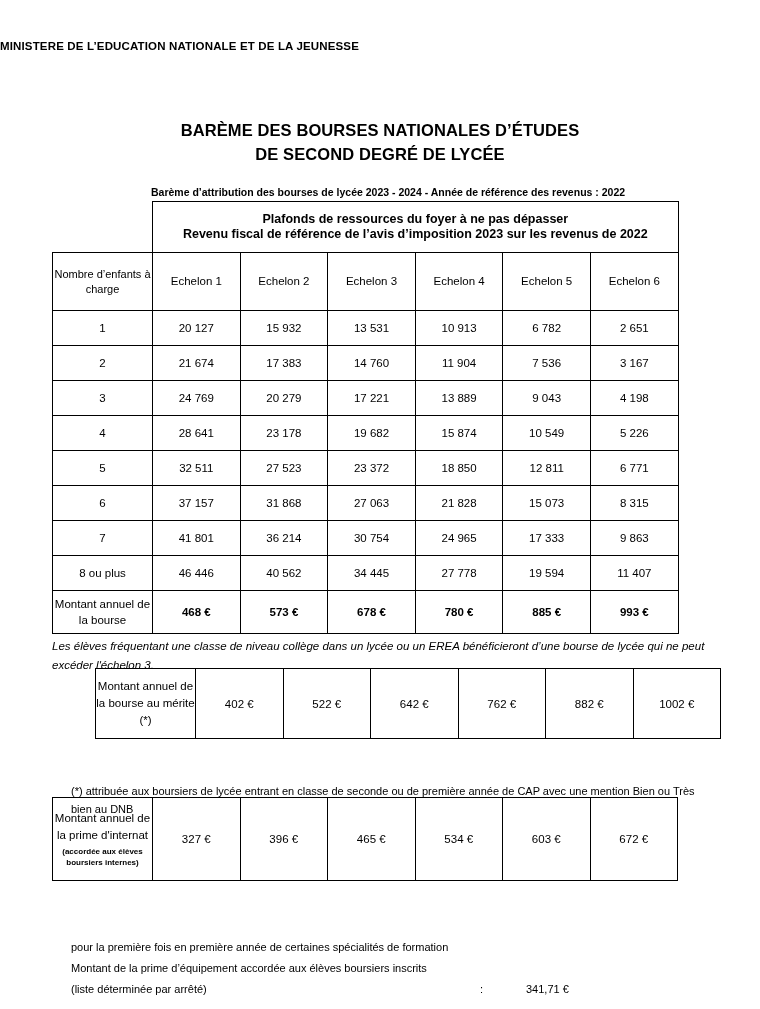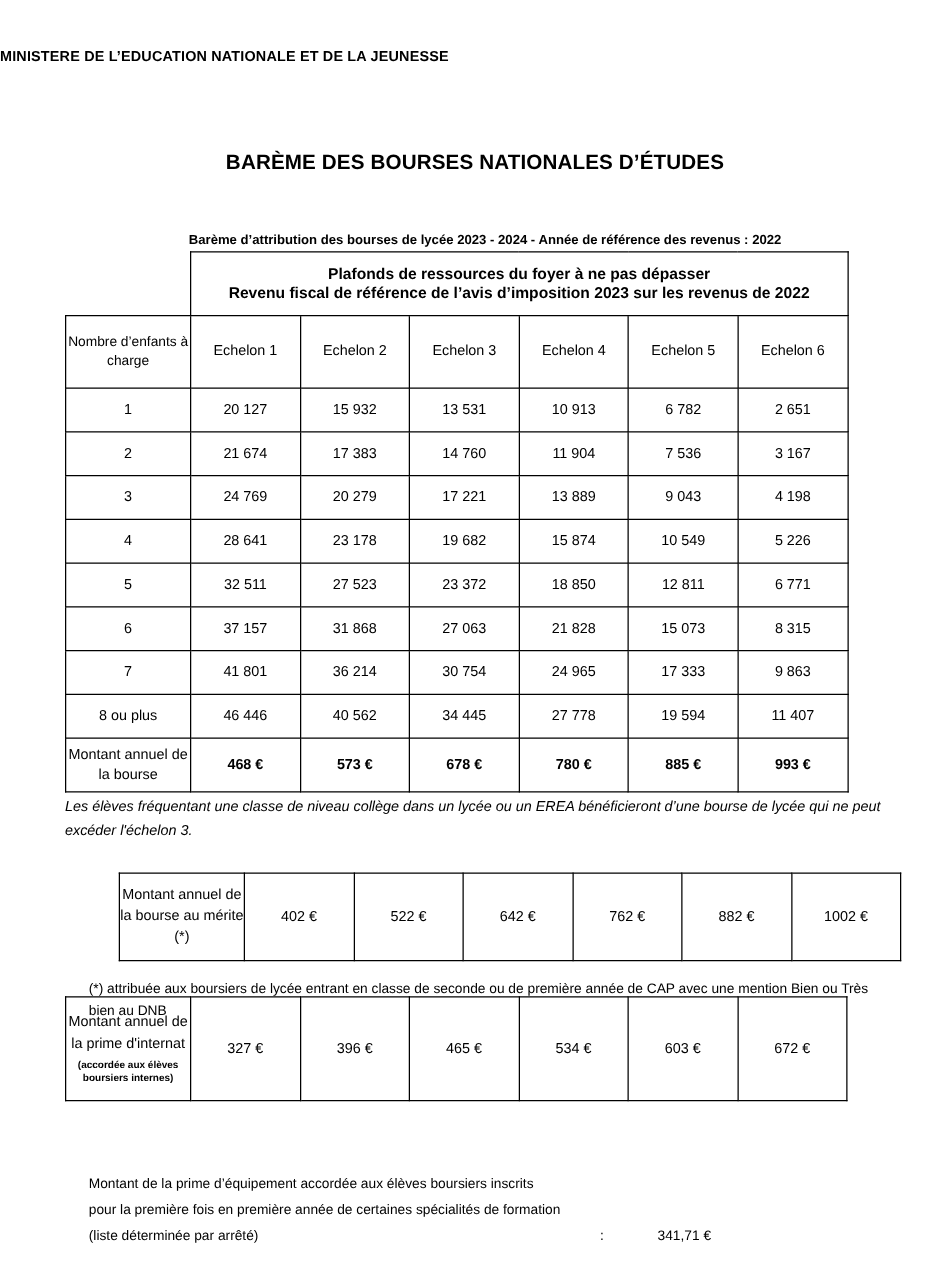--- a/index.html
+++ b/index.html
@@ -122,21 +122,21 @@
     width: 665px;
     font-size: 11.5px;
     font-style: italic;
     line-height: 19px;
   }
 
   
   .merit-wrap {
     position: absolute;
     left: 52px;
-    top: 698px;
+    top: 668px;
     width: 625px;
     padding-left: 43px;
   }
   table.grid2 {
     border-collapse: collapse;
     table-layout: fixed;
     width: 625px;
     font-size: 11.5px;
   }
   table.grid2 td {
@@ -202,20 +202,21 @@
 </style>
 </head>
 <body>
 
 <div class="page">
 
   <div class="ministry-header">MINISTERE DE L’EDUCATION NATIONALE ET DE LA JEUNESSE</div>
 
   <div class="doc-title">
     <span class="line">BARÈME DES BOURSES NATIONALES D’ÉTUDES</span>
+    <span class="line">DE SECOND DEGRÉ DE LYCÉE</span>
   </div>
 
   <div class="scale-caption">Barème d’attribution des bourses de lycée 2023 - 2024 - Année de référence des revenus : 2022</div>
 
   <div class="main-table-wrap">
     <table class="grid">
       <colgroup>
         <col class="col-label">
         <col class="col-ech">
           <col class="col-ech">
@@ -381,22 +382,22 @@
           <td>465 €</td>
           <td>534 €</td>
           <td>603 €</td>
           <td>672 €</td>
         </tr>
       </tbody>
     </table>
   </div>
 
   <div class="bottom-block">
+    <span class="b-line">pour la première fois en première année de certaines spécialités de formation</span>
     <span class="b-line">Montant de la prime d’équipement accordée aux élèves boursiers inscrits</span>
-    <span class="b-line">pour la première fois en première année de certaines spécialités de formation</span>
     <span class="b-line">
       <span>(liste déterminée par arrêté)</span>
       <span class="colon">:</span>
       <span class="val">341,71 €</span>
     </span>
   </div>
 
 </div>
 
 </body></html>

